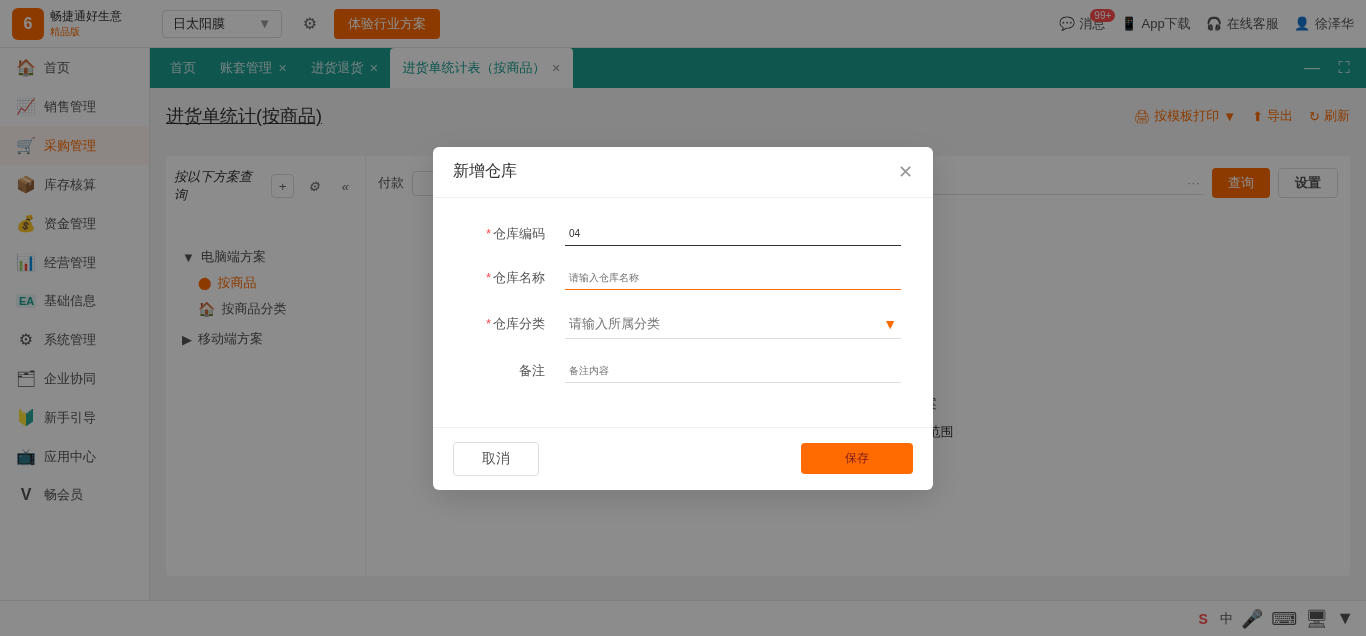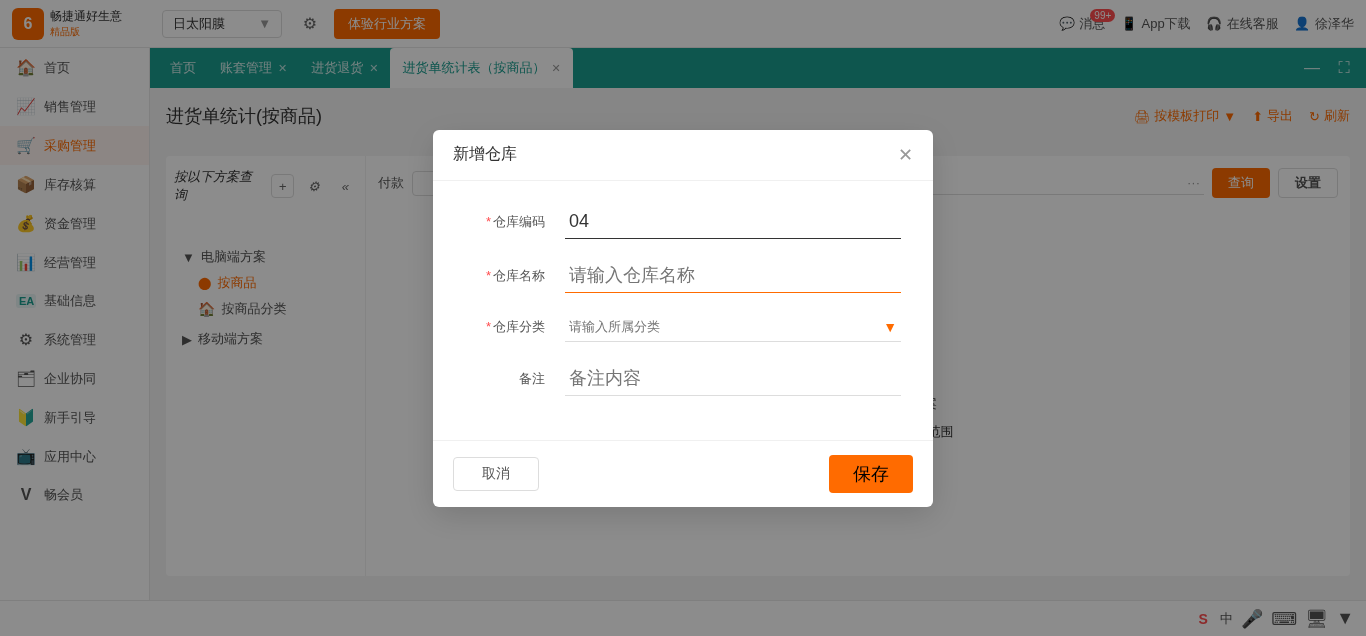--- a/index.html
+++ b/index.html
@@ -44,21 +44,21 @@
     }
     .sidebar-item { display: flex; align-items: center; padding: 10px 16px; cursor: pointer; color: #555; font-size: 13px; gap: 8px; }
     .sidebar-item.active { background: #fff5f0; color: #ff6b00; }
     .sidebar-icon { font-size: 16px; width: 20px; text-align: center; }
 
     
     .main-content {
       position: fixed; top: 88px; left: 150px; right: 0; bottom: 0;
       background: #f5f5f5; overflow: auto; padding: 16px;
     }
-    .page-title { font-size: 18px; color: #333; font-weight: normal; margin-bottom: 16px; }
+    .page-title { font-size: 18px; color: #333; font-weight: normal; margin-bottom: 16px; text-decoration: underline; }
     .filter-section { display: flex; align-items: center; gap: 8px; margin-bottom: 32px; font-style: italic; }
     .filter-label { font-size: 13px; color: #333; }
     .filter-add { width: 24px; height: 24px; border: 1px solid #ddd; border-radius: 4px; display: flex; align-items: center; justify-content: center; cursor: pointer; color: #666; }
     .filter-gear { width: 24px; height: 24px; display: flex; align-items: center; justify-content: center; cursor: pointer; color: #666; }
     .filter-collapse { width: 24px; height: 24px; display: flex; align-items: center; justify-content: center; cursor: pointer; color: #666; }
 
     .scheme-tree { padding: 8px 0; }
     .scheme-group { margin-bottom: 4px; }
     .scheme-group-header { display: flex; align-items: center; padding: 4px 8px; cursor: pointer; font-size: 13px; color: #555; gap: 6px; }
     .scheme-item { display: flex; align-items: center; padding: 4px 24px; cursor: pointer; font-size: 13px; color: #555; gap: 6px; }
@@ -89,31 +89,31 @@
       display: flex; align-items: center; justify-content: space-between;
       padding: 14px 20px; border-bottom: 1px solid #f0f0f0;
     }
     .dialog-title { font-size: 16px; color: #333; font-weight: 500; }
     .dialog-close { cursor: pointer; color: #999; font-size: 18px; }
     .dialog-body { padding: 24px 32px; }
     .form-row { display: flex; align-items: center; margin-bottom: 20px; }
     .form-label { width: 80px; text-align: right; color: #555; font-size: 13px; margin-right: 20px; flex-shrink: 0; }
     .form-label.required::before { content: '*'; color: #ff4d4f; margin-right: 2px; }
     .form-control { flex: 1; }
-    .form-input { width: 100%; border: none; border-bottom: 1px solid #ddd; padding: 6px 4px; font-size: 18px; color: #333; outline: none; }
+    .form-input { width: 100%; border: none; border-bottom: 1px solid #ddd; padding: 6px 4px; font-size: 10px; color: #333; outline: none; }
     .form-input.has-value { border-bottom-color: #333; }
     .form-select-wrap { width: 100%; border-bottom: 1px solid #ddd; display: flex; align-items: center; padding: 6px 4px; cursor: pointer; }
     .form-select-input { flex: 1; font-size: 13px; color: #ef4444; border: none; outline: none; background: transparent; }
     .form-select-arrow { color: #ff6b00; font-size: 14px; }
     .dialog-footer {
       display: flex; align-items: center; justify-content: space-between; gap: 16px;
       padding: 14px 20px; border-top: 1px solid #f0f0f0;
     }
     .cancel-btn { background: #fff; color: #555; border: 1px solid #ddd; border-radius: 4px; padding: 7px 28px; cursor: pointer; font-size: 14px; }
-    .save-btn { background: #ff6b00; color: #000000; border: none; border-radius: 4px; padding: 7px 24px; cursor: pointer; font-size: 18px; }
+    .save-btn { background: #ff6b00; color: #7f1d1d; border: none; border-radius: 4px; padding: 7px 44px; cursor: pointer; font-size: 12px; }
 
     
     .bottom-bar {
       position: fixed; bottom: 0; left: 0; right: 0; height: 36px;
       background: #fff; border-top: 1px solid #e8e8e8;
       display: flex; align-items: center; justify-content: flex-end; padding: 0 12px; gap: 8px; z-index: 60;
     }
     .bottom-icon { font-size: 18px; cursor: pointer; color: #555; }
   </style>
 </head>

